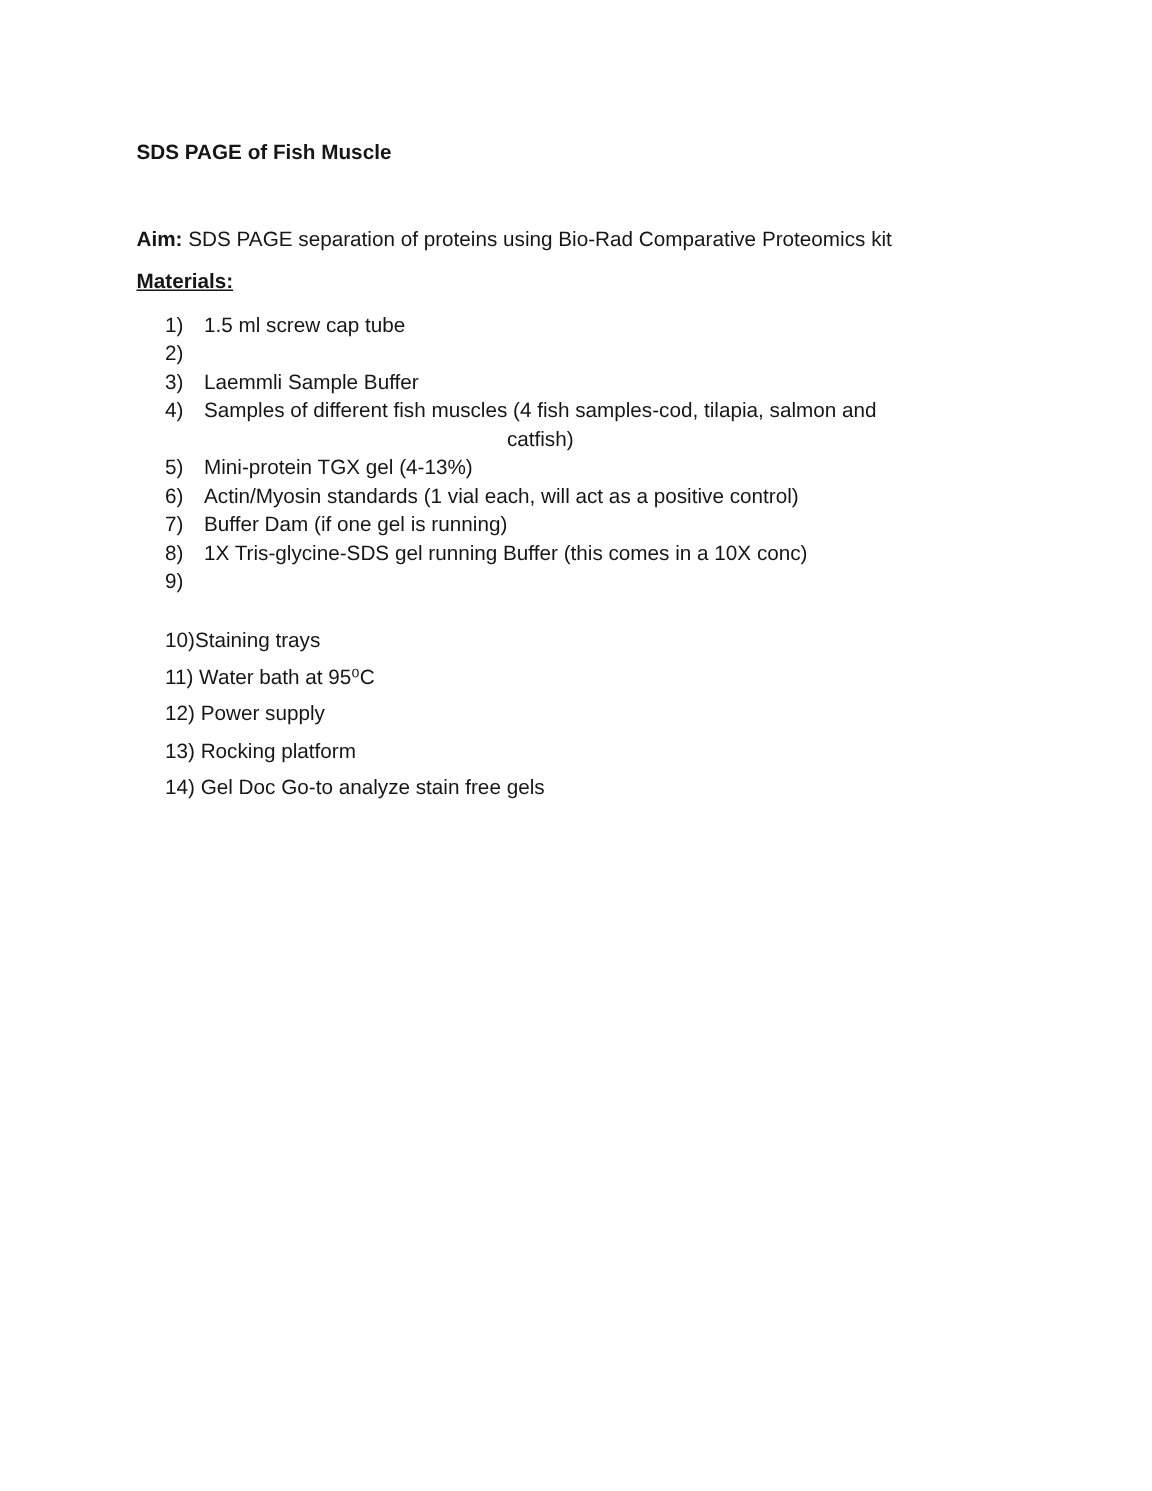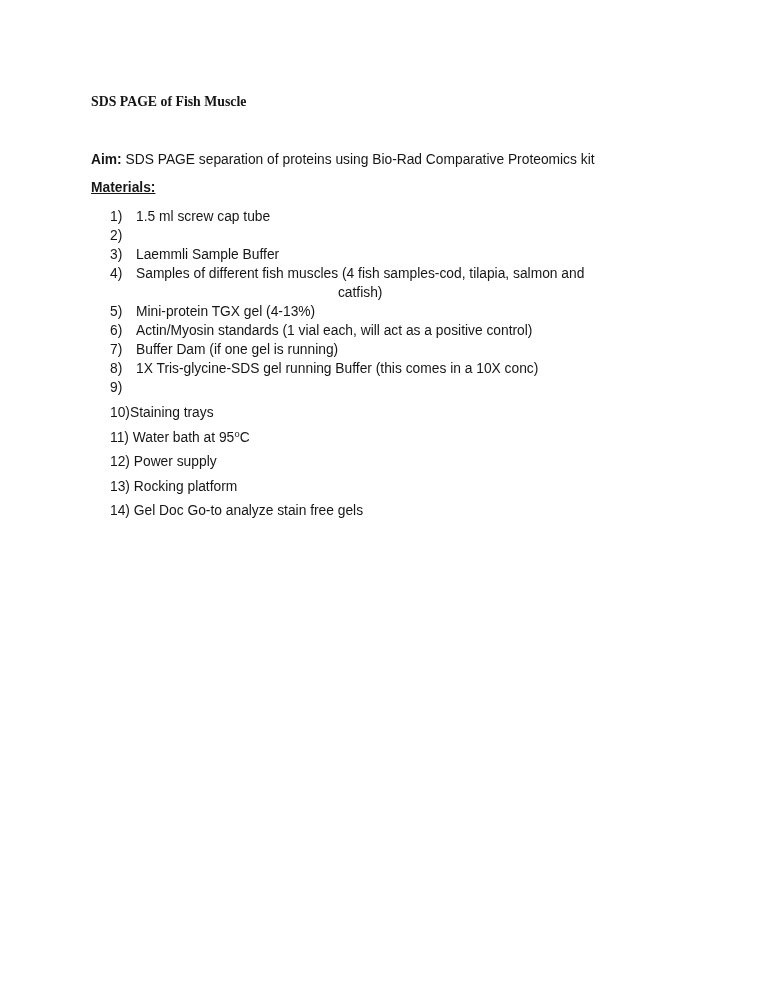--- a/index.html
+++ b/index.html
@@ -22,21 +22,20 @@
     position: absolute;
     left: 91px;
     top: 92px;
     width: 586px;
   }
   .doc-title {
     margin: 0;
     font-size: 13.8px;
     line-height: 19px;
     font-weight: bold;
-    font-family: Liberation Serif, serif;
   }
   .aim-line {
     margin: 39px 0 0 0;
   }
   .bold {
     font-weight: bold;
   }
   .materials-heading {
     margin: 9px 0 0 0;
     font-weight: bold;
@@ -59,21 +58,21 @@
   .item-text {
     white-space: pre-wrap;
     max-width: 524px;
     text-align: center;
   }
   .materials-para {
     margin: 0 0 5.5px 19px;
     white-space: pre-wrap;
   }
   .materials-para.first {
-    margin-top: 6px;
+    margin-top: 20px;
   }
 </style>
 </head>
 <body>
 
 <div class="page">
   <div class="content">
 
     <h1 class="doc-title">SDS PAGE of Fish Muscle</h1>
 

